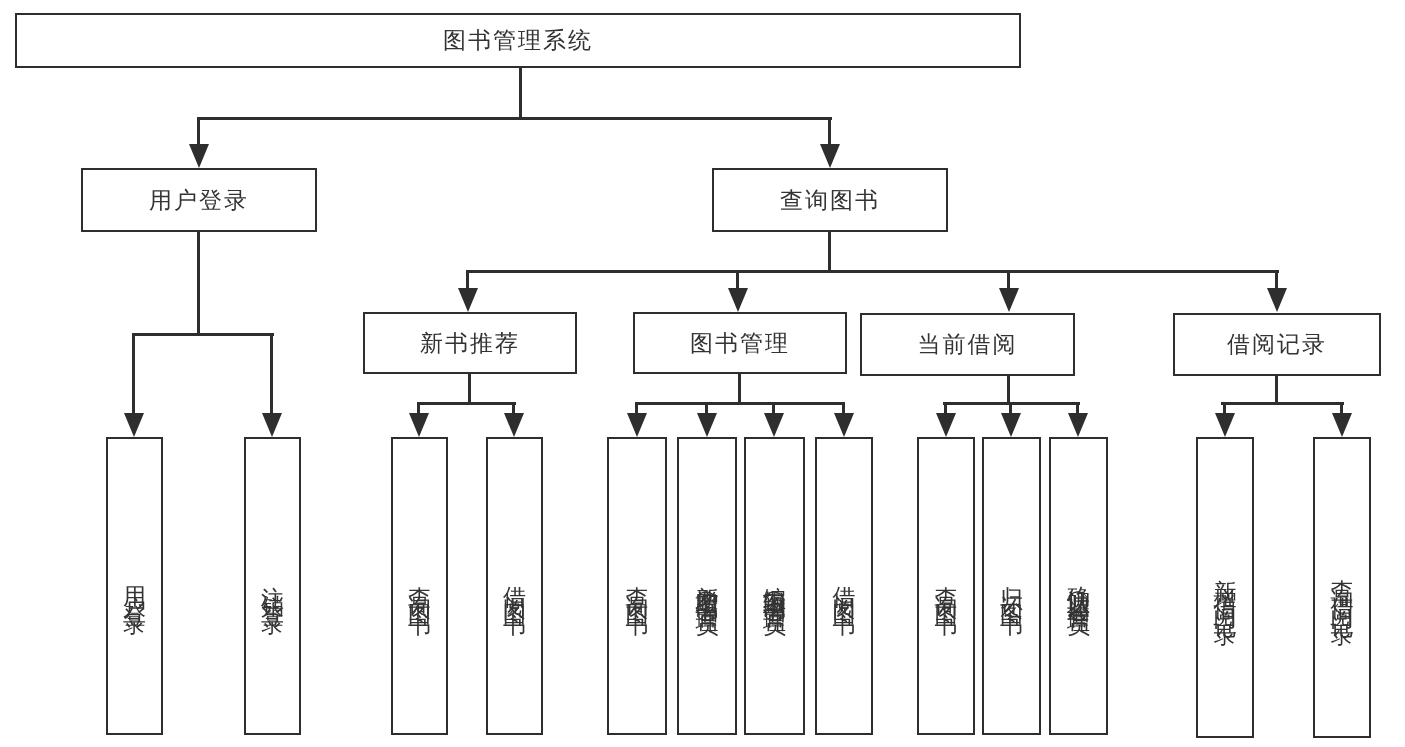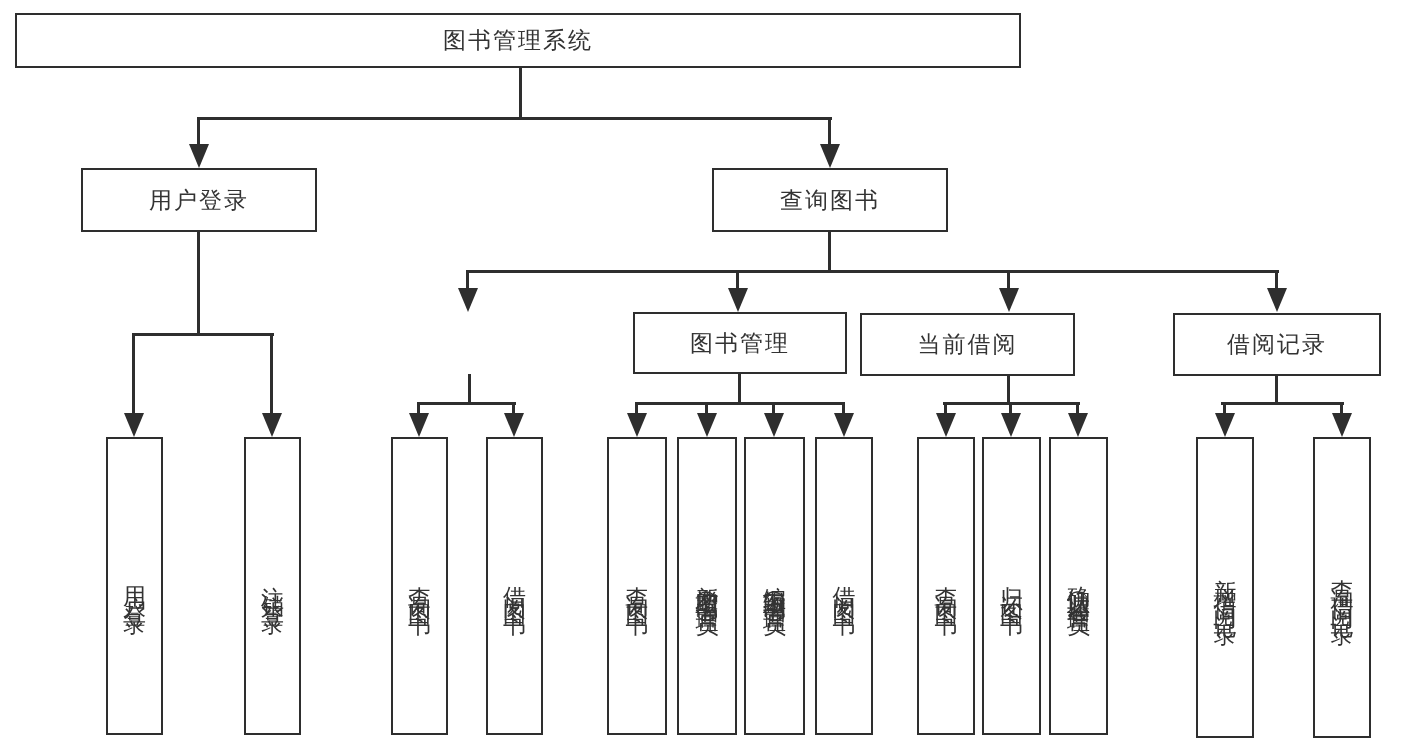--- a/index.html
+++ b/index.html
@@ -60,20 +60,21 @@
   <div class="hline" style="left:467px;  top:270px; width:812px;"></div>
   <div class="vline" style="left:466px;  top:270px; height:20px;"></div>
   <div class="arrow" style="left:458px;  top:288px;"></div>
   <div class="vline" style="left:736px;  top:270px; height:20px;"></div>
   <div class="arrow" style="left:728px;  top:288px;"></div>
   <div class="vline" style="left:1007px; top:270px; height:20px;"></div>
   <div class="arrow" style="left:999px;  top:288px;"></div>
   <div class="vline" style="left:1275px; top:270px; height:20px;"></div>
   <div class="arrow" style="left:1267px; top:288px;"></div>
 
+  <div class="node" style="left:363px;  top:312px; width:214px; height:62px;">新书推荐</div>
   <div class="node" style="left:633px;  top:312px; width:214px; height:62px;">图书管理</div>
   <div class="node" style="left:860px;  top:313px; width:215px; height:63px;">当前借阅</div>
   <div class="node" style="left:1173px; top:313px; width:208px; height:63px;">借阅记录</div>
 
   <div class="vline" style="left:468px; top:374px; height:31px;"></div>
   <div class="hline" style="left:418px; top:402px; width:98px;"></div>
   <div class="vline" style="left:417px; top:402px; height:13px;"></div>
   <div class="arrow" style="left:409px; top:413px;"></div>
   <div class="vline" style="left:512px; top:402px; height:13px;"></div>
   <div class="arrow" style="left:504px; top:413px;"></div>

